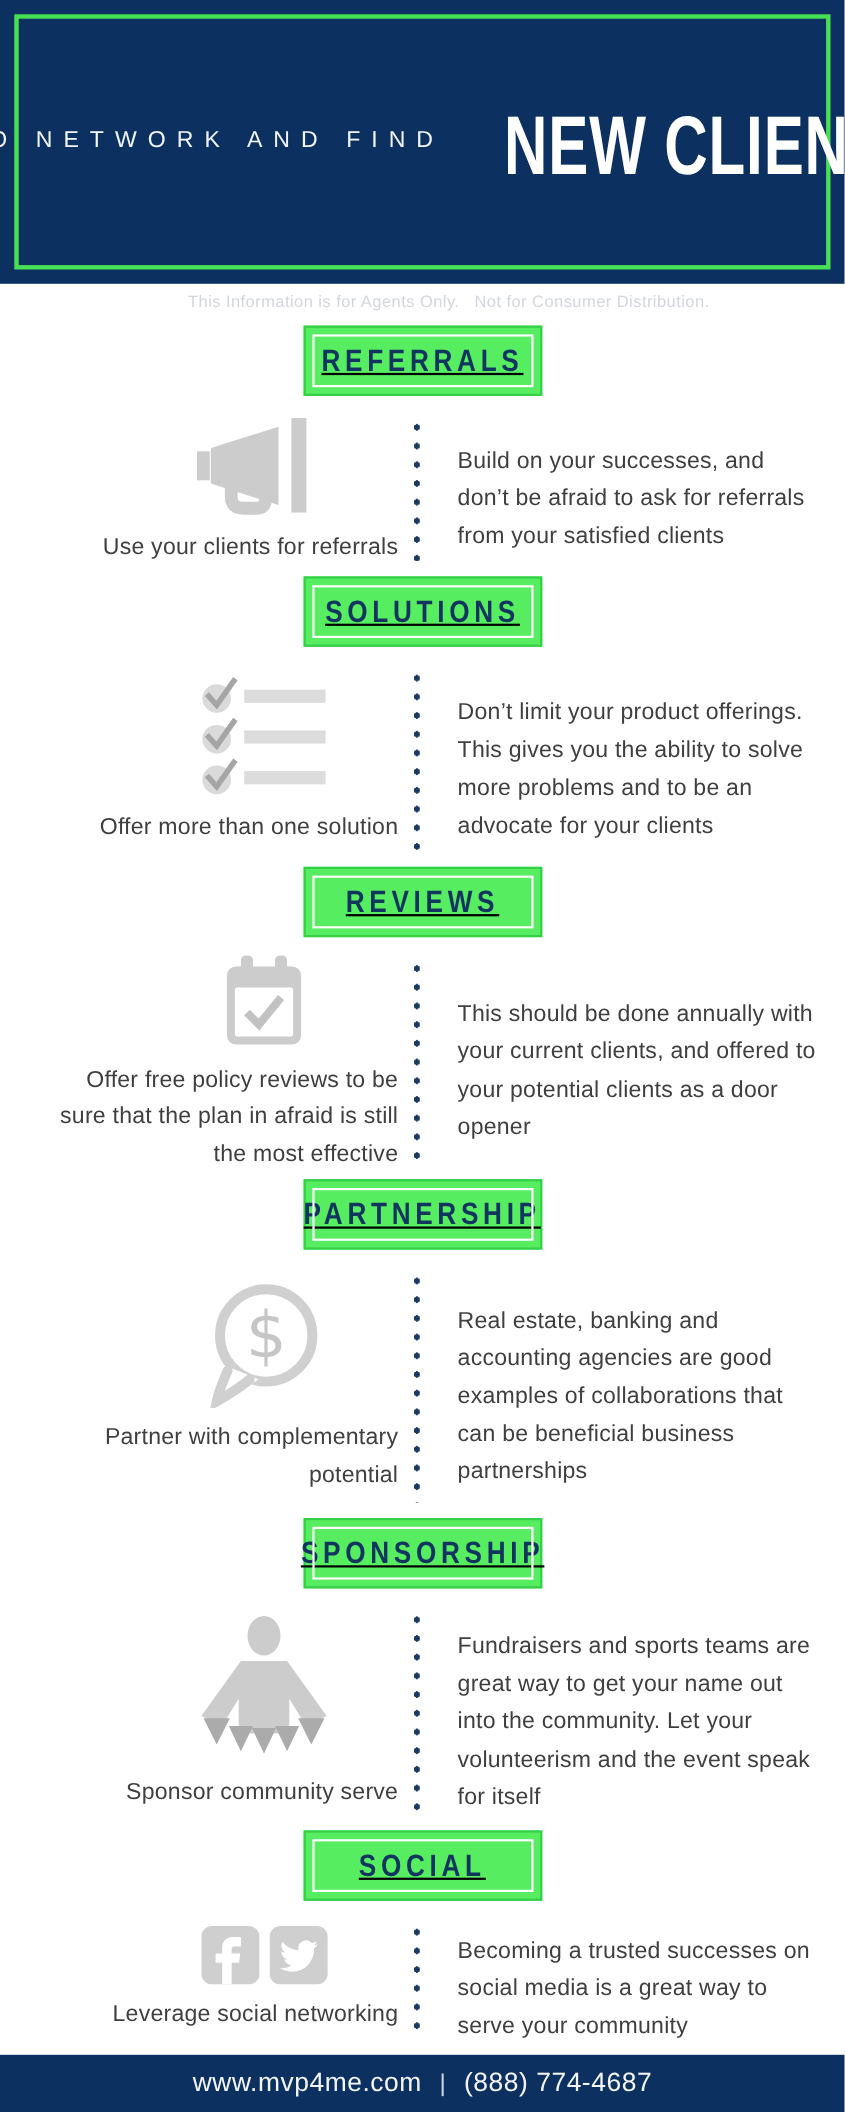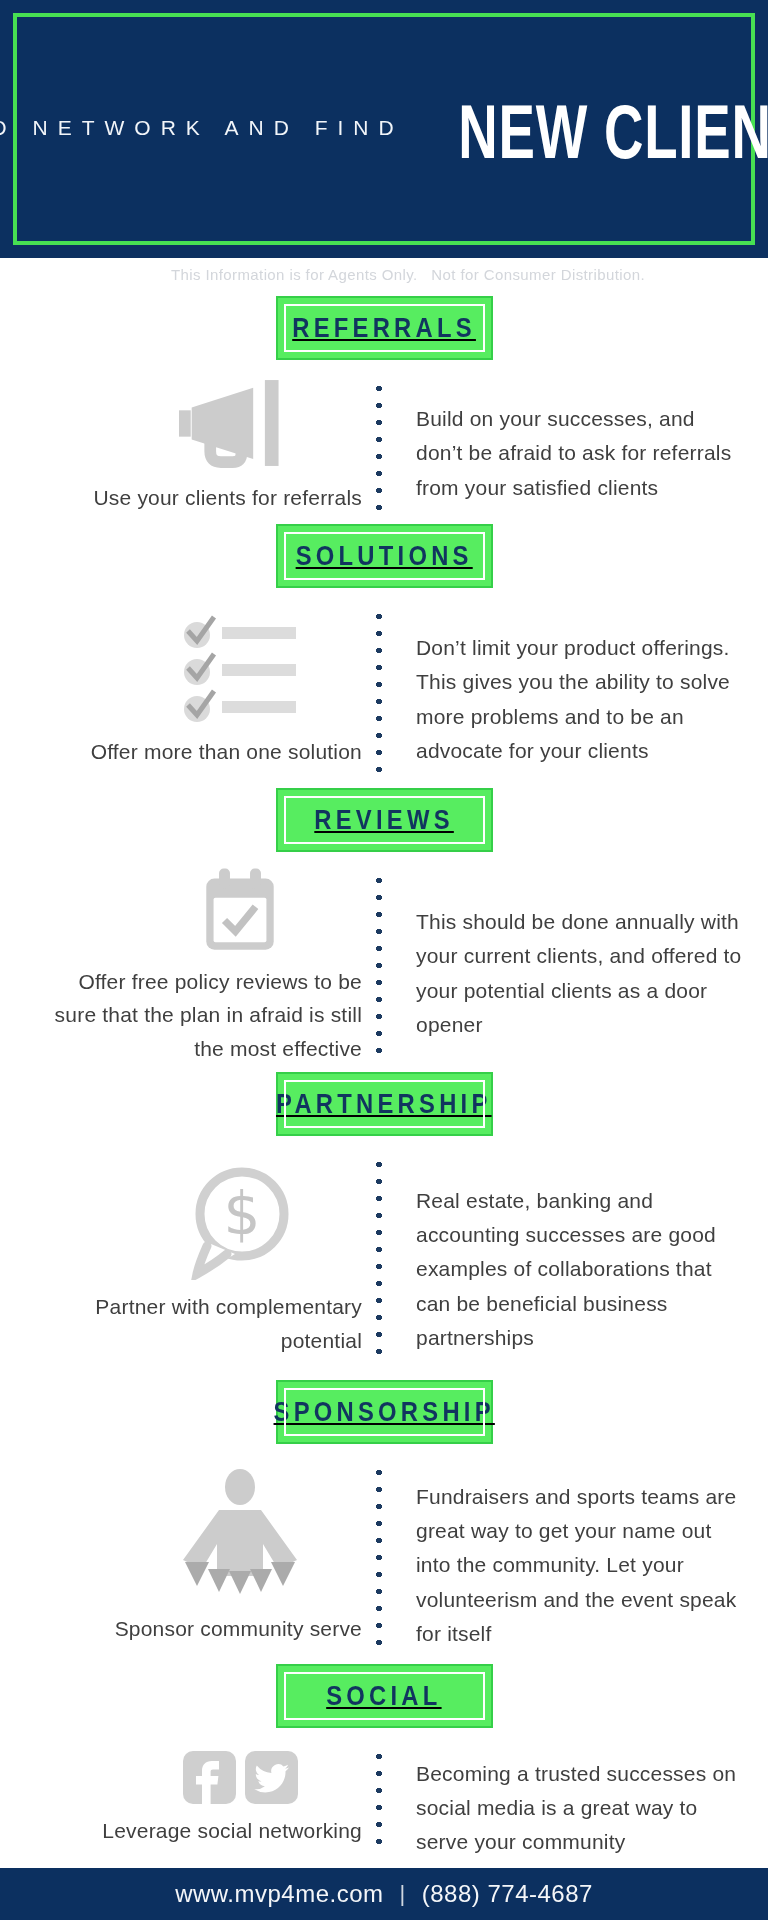--- a/index.html
+++ b/index.html
@@ -289,21 +289,21 @@
               <circle cx="57" cy="50" r="42" fill="none" stroke="#d0d0d0" stroke-width="9"></circle>
               <polygon points="26,80 14,112 50,90" fill="#ffffff"></polygon>
               <path d="M22 82 Q14 100 12 110 Q30 100 42 90" fill="none" stroke="#d0d0d0" stroke-width="9" stroke-linecap="round"></path>
               <text x="57" y="70" text-anchor="middle" font-family="DejaVu Sans, sans-serif" font-size="58" font-weight="400" fill="#c6c6c6">$</text>
             </svg>
           </div>
           <div class="caption">Partner with complementary potential</div>
         </div>
         <div class="dots"></div>
         <div class="right">
-          <p>Real estate, banking and accounting successes are good examples of collaborations that can be beneficial business partnerships</p>
+          <p>Real estate, banking and accounting agencies are good examples of collaborations that can be beneficial business partnerships</p>
         </div>
       </div>
     </section>
 
     <section class="section">
       <div class="badge">
         <span class="badge-label">SPONSORSHIP</span>
       </div>
       <div class="row row-sponsorship">
         <div class="left">

